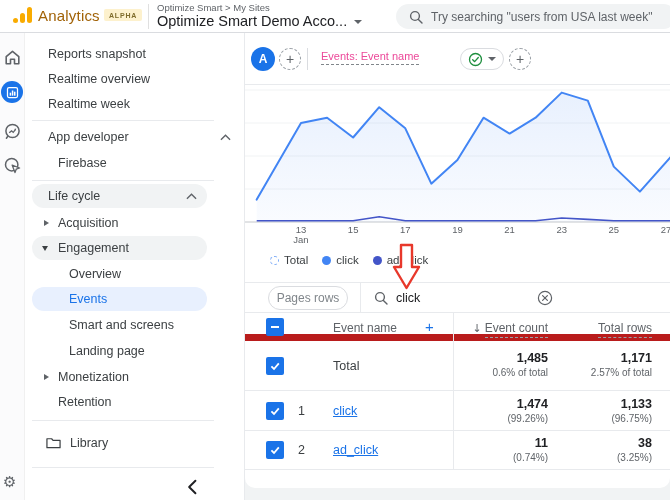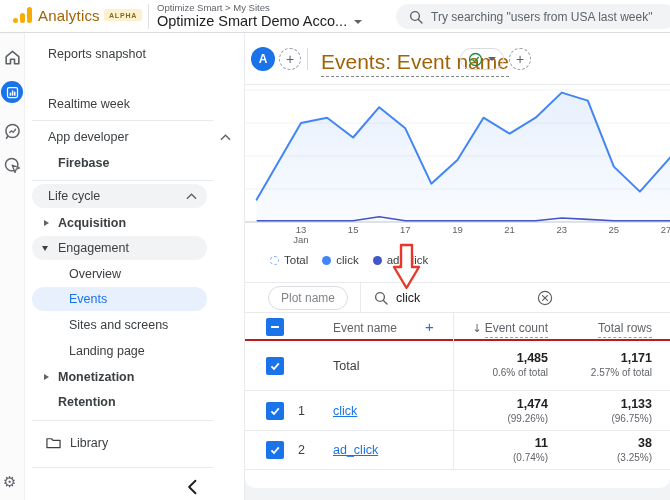--- a/index.html
+++ b/index.html
@@ -37,21 +37,21 @@
           font-family:"DejaVu Sans", sans-serif; line-height:1; }
 
   
   #sidebar { position:absolute; left:25px; top:33px; width:220px; height:467px; background:#fff;
              border-right:1px solid #e8eaed; z-index:20; font-size:12.5px; color:#3c4043; }
   .sb-item { position:absolute; left:0; width:220px; height:25px; line-height:25px; cursor:pointer; }
   .sb-pill { position:absolute; left:7px; width:175px; height:24px; line-height:24px;
              border-radius:12px; background:#f1f3f4; }
   .sb-pill-blue { background:#e8f0fe; color:#1a73e8; }
   .lv1 { padding-left:23px; }
-  .lv2 { padding-left:33px;font-weight:bold; }
+  .lv2 { padding-left:33px; }
   .lv3 { padding-left:44px; }
   .pill-lv1 { padding-left:16px; }
   .pill-lv2 { padding-left:26px; }
   .pill-lv3 { padding-left:37px; }
   .sb-divider { position:absolute; left:7px; width:182px; height:1px; background:#e8eaed; }
   .tri-right { position:absolute; left:19px; top:9px; width:0; height:0;
                border-left:5px solid #5f6368; border-top:3.5px solid transparent; border-bottom:3.5px solid transparent; }
   .tri-down  { position:absolute; left:10px; top:10px; width:0; height:0;
                border-top:5px solid #3c4043; border-left:3.5px solid transparent; border-right:3.5px solid transparent; }
   .chev-up { position:absolute; right:14px; top:9px; }
@@ -66,21 +66,21 @@
 
   
   #report-header { position:absolute; left:0; top:0; width:425px; height:52px; border-bottom:1px solid #e8eaed; }
   #avatar { position:absolute; left:6px; top:14px; width:24px; height:24px; border-radius:50%;
             background:#1a73e8; color:#fff; font-size:12px; font-weight:bold;
             display:flex; align-items:center; justify-content:center; }
   .dashed-plus { position:absolute; top:15px; width:22px; height:22px; border-radius:50%;
                  border:1px dashed #9aa0a6; color:#5f6368; font-size:14px;
                  display:flex; align-items:center; justify-content:center; cursor:pointer; }
   #hdr-vdiv { position:absolute; left:62px; top:15px; width:1px; height:22px; background:#dadce0; }
-  #tab-title { position:absolute; left:76px; top:17px; font-size:21px; color:#a16207;
+  #tab-title { position:absolute; left:76px; top:17px; font-size:11px; color:#ec4899;
                border-bottom:1px dashed #80868b; padding-bottom:2px; cursor:pointer; }
   #check-pill { position:absolute; left:215px; top:15px; height:22px; border:1px solid #dadce0;
                 border-radius:11px; display:flex; align-items:center; padding:0 7px; gap:4px; cursor:pointer; }
 
   
   #chart-svg { position:absolute; left:0; top:52px; width:425px; height:160px; }
   .gridline { stroke:#f1f3f4; stroke-width:1; }
   .axisline { stroke:#c4c7cb; stroke-width:1; }
   #main-line { fill:none; stroke:#4285f4; stroke-width:2; stroke-linejoin:round; stroke-linecap:round; }
   #ad-line { fill:none; stroke:#4355c8; stroke-width:1.6; stroke-linejoin:round; }
@@ -102,21 +102,21 @@
   #plot-rows-btn { position:absolute; left:23px; top:3px; width:80px; height:24px; border:1px solid #dadce0;
                    border-radius:13px; color:#80868b; font-size:12px; background:#fff;
                    display:flex; align-items:center; justify-content:center; cursor:default; }
   #filter-vdiv { position:absolute; left:115px; top:0; width:1px; height:30px; background:#e8eaed; }
   #table-search { position:absolute; left:126px; top:0; width:299px; height:30px; display:flex; align-items:center; cursor:text; }
   #search-value { font-size:12.5px; color:#202124; margin-left:8px; }
   #clear-search { position:absolute; left:166px; top:7px; cursor:pointer; }
 
   
   #col-divider { position:absolute; left:208px; top:280px; width:1px; height:157px; background:#e8eaed; }
-  #table-header { position:absolute; left:0; top:280px; width:425px; height:28px; border-bottom:2px solid #b91c1c;
+  #table-header { position:absolute; left:0; top:280px; width:425px; height:28px; border-bottom:7px solid #b91c1c;
                   font-size:12px; color:#5f6368; }
   .cb { position:absolute; left:21px; width:18px; height:18px; background:#1a73e8; border-radius:2px;
         display:flex; align-items:center; justify-content:center; cursor:pointer; }
   #th-event-name { position:absolute; left:88px; top:8px; }
   #th-add { position:absolute; left:180px; top:5px; color:#1a73e8; font-size:15px; cursor:pointer; }
   .th-metric { position:absolute; top:8px; text-align:right; cursor:pointer; }
   .th-metric .lbl { border-bottom:1px dashed #9aa0a6; padding-bottom:2px; }
   .sort-arrow { font-family:"DejaVu Sans", sans-serif; font-size:11px; margin-right:3px; }
 
   .trow { position:absolute; left:0; width:425px; border-bottom:1px solid #e8eaed; }
@@ -173,20 +173,21 @@
   </svg>
   <svg class="rail-icon" style="top:123px" viewBox="0 0 19 19">
     <circle cx="8.7" cy="8.7" r="6.2" fill="none" stroke="#5f6368" stroke-width="1.5"></circle>
     <polygon points="9.2,9.2 16.6,12 13.2,13.2 12,16.6" fill="#fbfbfc" stroke="#5f6368" stroke-width="1.3" stroke-linejoin="round"></polygon>
   </svg>
   <div id="gear">⚙</div>
 </div>
 
 <div id="sidebar">
   <div class="sb-item lv1" style="top:9px"><span>Reports snapshot</span></div>
+  <div class="sb-item lv1" style="top:34px"><span>Realtime overview</span></div>
   <div class="sb-item lv1" style="top:59px"><span>Realtime week</span></div>
 
   <div class="sb-divider" style="top:87px"></div>
 
   <div class="sb-item lv1" style="top:92px">
     <span>App developer</span>
     <svg class="chev-up" width="11" height="7" viewBox="0 0 12 7">
       <polyline points="1,6 6,1 11,6" fill="none" stroke="#5f6368" stroke-width="1.5"></polyline>
       </svg>
   </div>
@@ -204,21 +205,21 @@
   <div class="sb-item lv2" style="top:178px">
     <span class="tri-right"></span>
     <span>Acquisition</span>
   </div>
   <div class="sb-pill pill-lv2" style="top:203px">
     <span class="tri-down"></span>
     <span>Engagement</span>
   </div>
   <div class="sb-item lv3" style="top:229px"><span>Overview</span></div>
   <div class="sb-pill sb-pill-blue pill-lv3" style="top:254px"><span>Events</span></div>
-  <div class="sb-item lv3" style="top:280px"><span>Sites and screens</span></div>
+  <div class="sb-item lv3" style="top:280px"><span>Smart and screens</span></div>
   <div class="sb-item lv3" style="top:306px"><span>Landing page</span></div>
   <div class="sb-item lv2" style="top:332px">
     <span class="tri-right"></span>
     <span>Monetization</span>
   </div>
   <div class="sb-item lv2" style="top:357px"><span>Retention</span></div>
 
   <div class="sb-divider" style="top:387px"></div>
 
   <div class="sb-item" style="top:398px; padding-left:45px">
@@ -292,21 +293,21 @@
       <span class="lg-dot" style="background:#4285f4"></span>
       <span>click</span>
     </div>
     <div class="legend-item">
       <span class="lg-dot" style="background:#4355c8"></span>
       <span>ad_click</span>
     </div>
   </div>
 
   <div id="filter-row">
-    <div id="plot-rows-btn">Plot name</div>
+    <div id="plot-rows-btn">Pages rows</div>
     <div id="filter-vdiv"></div>
     <div id="table-search">
       <svg width="14" height="14" viewBox="0 0 14 14" style="margin-left:3px">
         <circle cx="6" cy="6" r="4.4" fill="none" stroke="#5f6368" stroke-width="1.4"></circle>
         <line x1="9.4" y1="9.4" x2="13" y2="13" stroke="#5f6368" stroke-width="1.4" stroke-linecap="round"></line>
       </svg>
       <span id="search-value">click</span>
       <svg id="clear-search" width="16" height="16" viewBox="0 0 16 16">
         <circle cx="8" cy="8" r="6.6" fill="none" stroke="#5f6368" stroke-width="1.2"></circle>
         <path d="M5.6 5.6 L10.4 10.4 M10.4 5.6 L5.6 10.4" stroke="#5f6368" stroke-width="1.2" stroke-linecap="round"></path>

